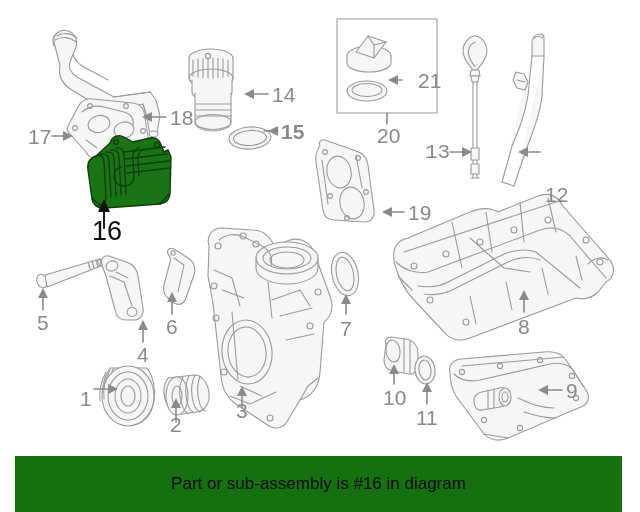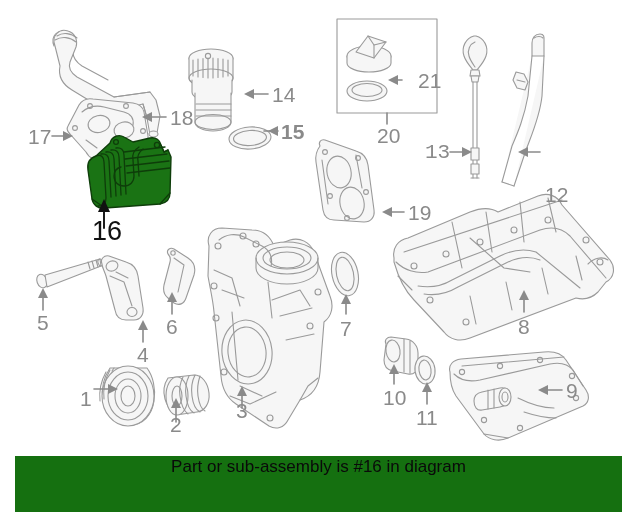--- a/index.html
+++ b/index.html
@@ -40,20 +40,21 @@
   #banner {
     position: absolute;
     left: 15px;
     top: 456px;
     width: 607px;
     height: 56px;
     background: #157010;
     display: flex;
     flex-direction: column;
     align-items: center;
+    justify-content: center;
     box-sizing: border-box;
   }
   #banner .bline {
     font-family: "Liberation Sans", sans-serif;
     font-size: 17px;
     line-height: 22px;
     color: #0a0a0a;
     text-align: center;
     white-space: nowrap;
   }

